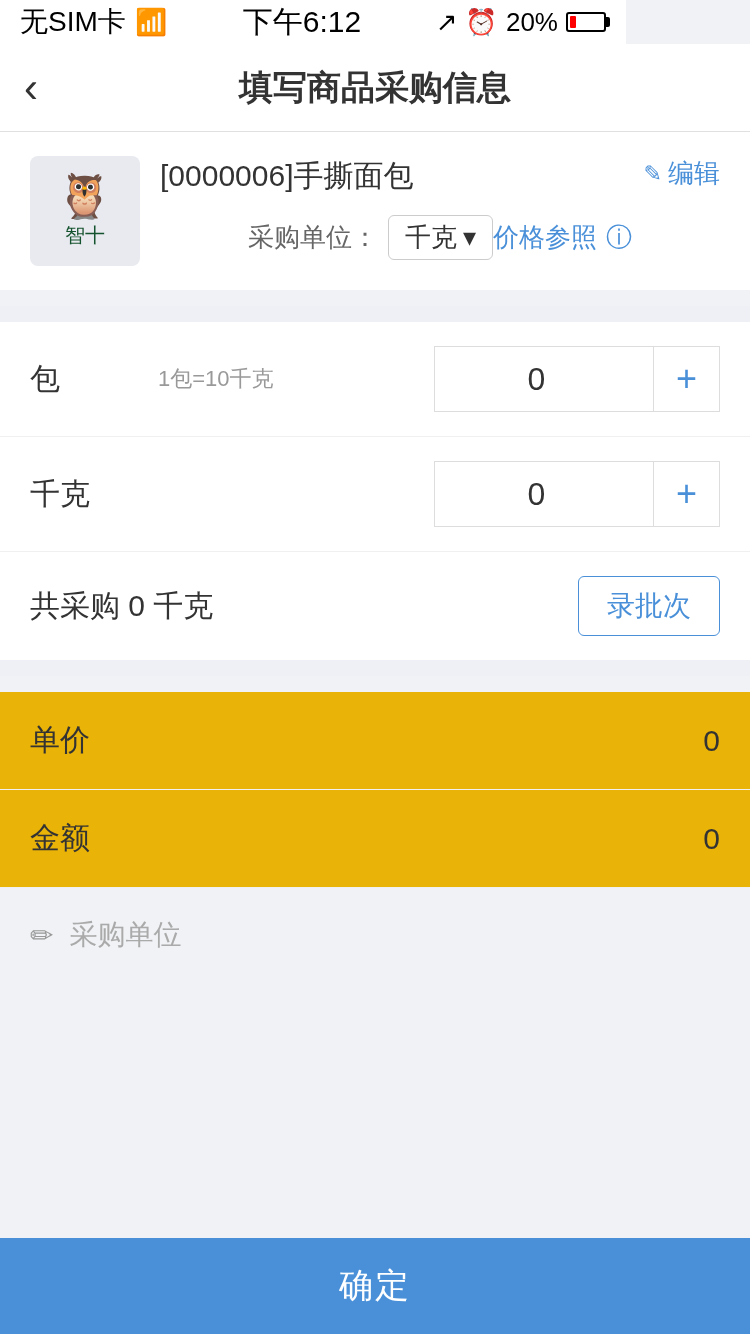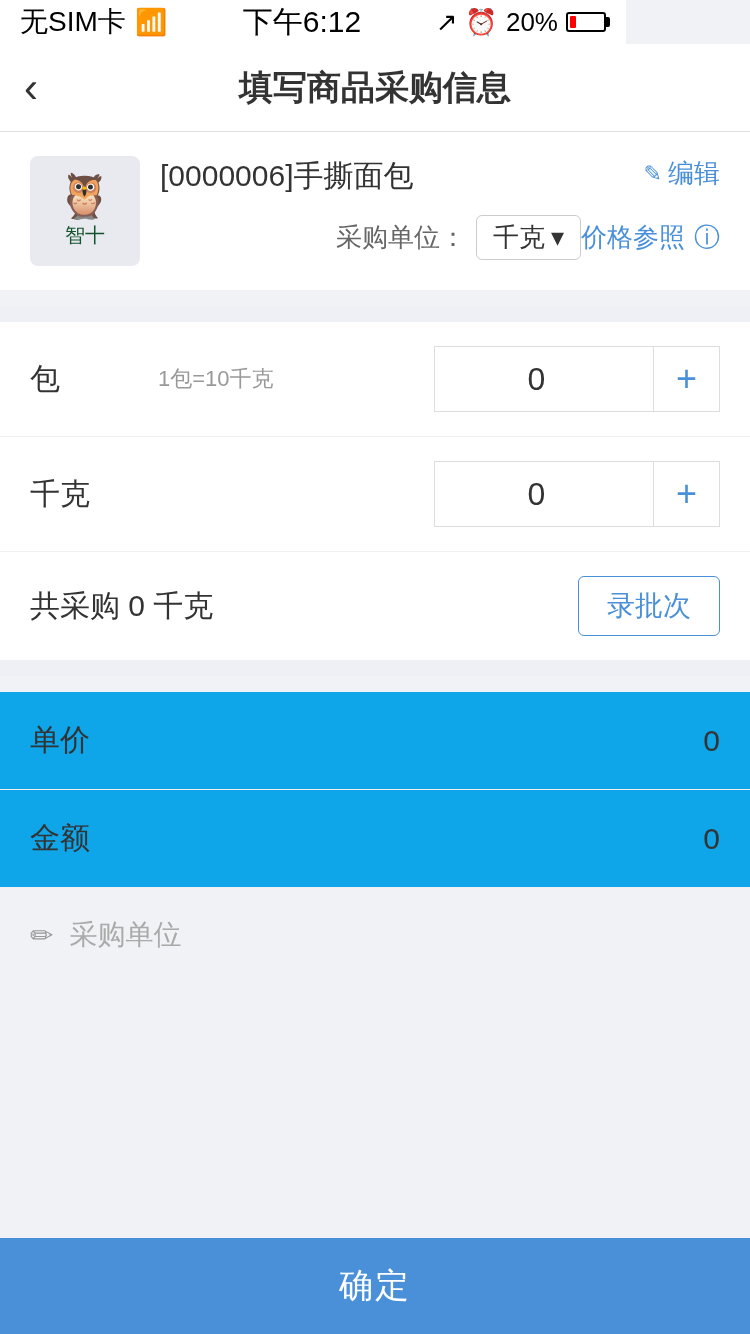--- a/index.html
+++ b/index.html
@@ -129,21 +129,21 @@
       align-items: center;
       gap: 6px;
       cursor: pointer;
     }
     .edit-icon-small {
       font-size: 22px;
     }
     .unit-row {
       display: flex;
       align-items: center;
-      justify-content: flex-end;
+      justify-content: center;
     }
     .unit-label {
       font-size: 26px;
       color: #666;
       display: flex;
       align-items: center;
       gap: 10px;
     }
     .unit-select {
       border: 1px solid #ccc;
@@ -239,21 +239,21 @@
       color: #4a90d9;
       background: #fff;
       font-size: 28px;
       padding: 10px 28px;
       border-radius: 6px;
       cursor: pointer;
     }
 
     
     .price-section {
-      background: #0ea5e9;
+      background: #eab308;
       margin-top: 16px;
     }
     .price-row {
       display: flex;
       align-items: center;
       padding: 28px 30px;
       border-bottom: 1px solid #f0f0f0;
       justify-content: space-between;
     }
     .price-row-label {

